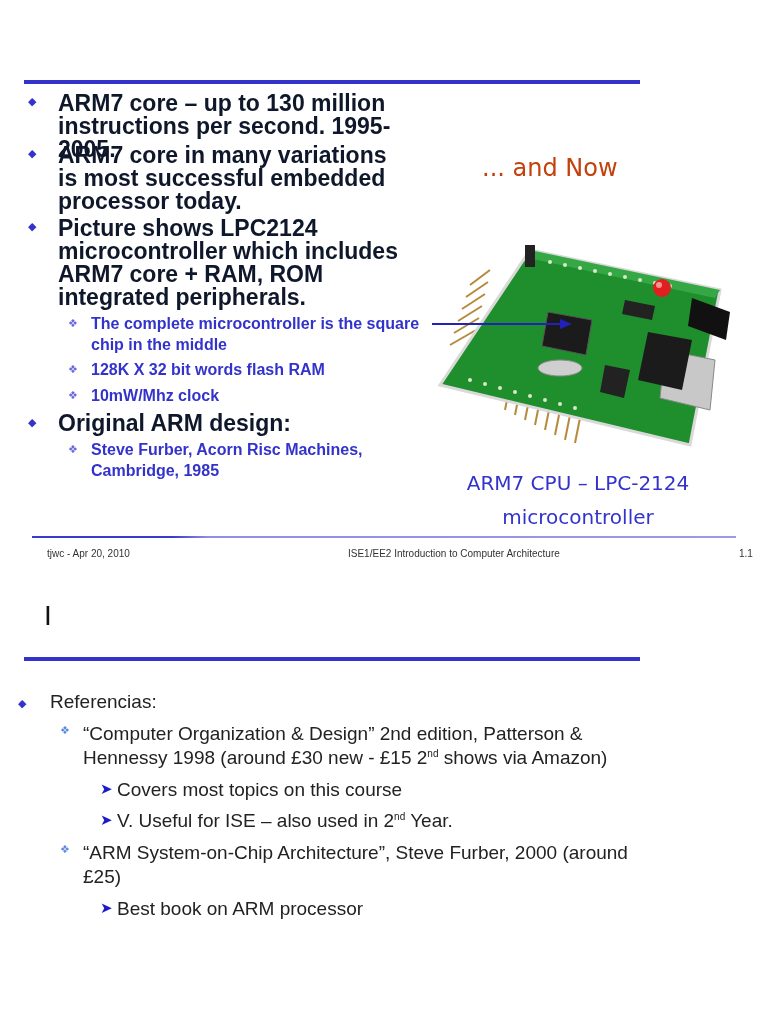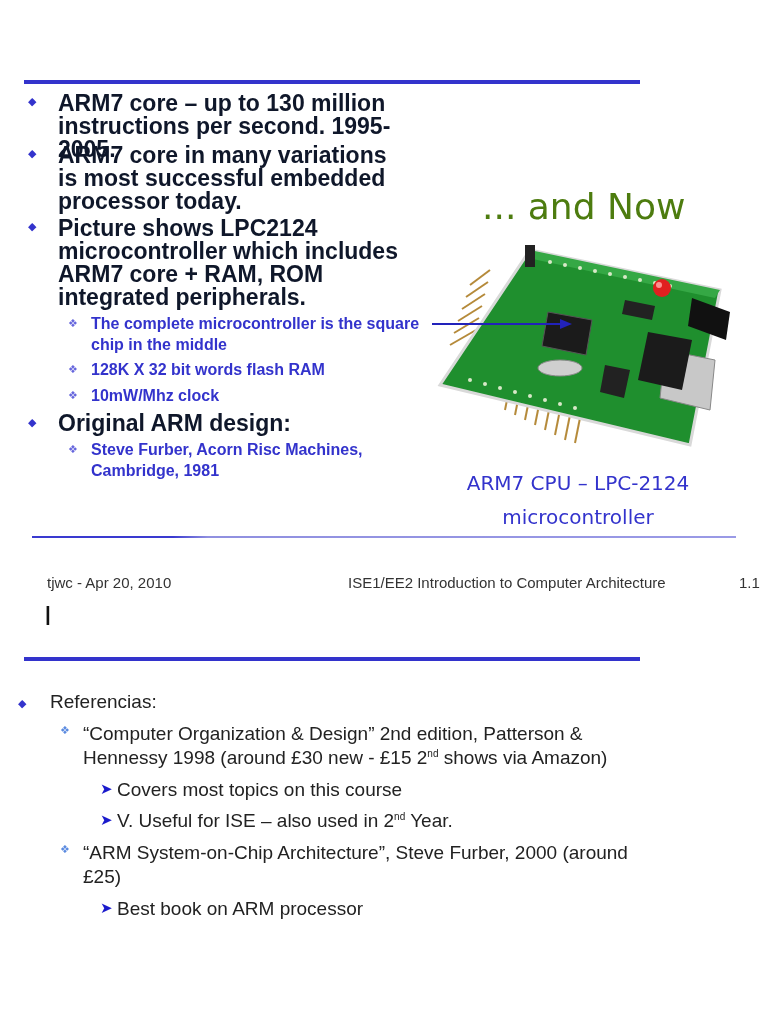--- a/index.html
+++ b/index.html
@@ -8,25 +8,25 @@
   .abs { position: absolute; }
   .rule-top { left: 24px; top: 80px; width: 616px; height: 4px; background: #3333cc; }
   .rule-mid { left: 24px; top: 657px; width: 616px; height: 4px; background: #3333cc; }
   .rule-foot { left: 32px; top: 536px; width: 704px; height: 2px;
                background: linear-gradient(to right, #3a3ad0 0%, #3a3ad0 20%, #9090e0 25%, #9a9ae6 100%); }
   .b1 { font-weight: bold; font-size: 23px; line-height: 23px; color: #0f172a; }
   .b2 { font-weight: bold; font-size: 16px; line-height: 20.5px; color: #3333cc; }
   .bullet-d { position: absolute; font-size: 11px; color: #3333cc; }
   .bullet-s { position: absolute; font-size: 11px; color: #6666dd; }
   .title-now { left: 482px; top: 154px; font-family: "DejaVu Sans", sans-serif;
-               font-size: 36px; color: #4d7c0f; margin-top: 32px; }
+               font-size: 24px; color: #c2410c; }
   .caption { left: 404px; top: 466px; width: 348px; text-align: center;
              font-family: "DejaVu Sans", sans-serif; font-size: 20px;
              line-height: 34px; color: #3333cc; }
-  .footer { top: 574px; font-size: 15px; color: #333333; padding-left: 15px; }
+  .footer { top: 548px; font-size: 10px; color: #333333; padding-left: 15px; }
   .r1 { font-size: 19px; line-height: 24px; color: #222222; }
   .r2 { font-size: 19px; line-height: 24px; color: #222222; }
   sup { font-size: 10px; line-height: 0; vertical-align: super; }
   .arrow { position: absolute; color: #1a1acc; font-size: 15px; }
 </style>
 </head>
 <body>
 
 <div class="abs rule-top"></div>
 
@@ -45,21 +45,21 @@
 <span class="bullet-s" style="left:68px;top:363px;">❖</span>
 <div class="abs b2" style="left:91px;top:360px;width:340px;">128K X 32 bit words flash RAM</div>
 
 <span class="bullet-s" style="left:68px;top:389px;">❖</span>
 <div class="abs b2" style="left:91px;top:386px;width:340px;">10mW/Mhz clock</div>
 
 <span class="bullet-d" style="left:28px;top:416px;">◆</span>
 <div class="abs b1" style="left:58px;top:412px;width:370px;">Original ARM design:</div>
 
 <span class="bullet-s" style="left:68px;top:443px;">❖</span>
-<div class="abs b2" style="left:91px;top:440px;width:340px;">Steve Furber, Acorn Risc Machines, Cambridge, 1981</div>
+<div class="abs b2" style="left:91px;top:440px;width:340px;">Steve Furber, Acorn Risc Machines, Cambridge, 1985</div>
 
 <div class="abs title-now">... and Now</div>
 
 <svg class="abs" style="left:430px;top:240px;" width="330" height="215" viewBox="0 0 330 215">
 
   <g stroke="#b58a3a" stroke-width="2">
     <line x1="80" y1="145" x2="75" y2="170"></line>
       <line x1="90" y1="150" x2="85" y2="175"></line>
     <line x1="100" y1="155" x2="95" y2="180"></line>
       <line x1="110" y1="160" x2="105" y2="185"></line>

